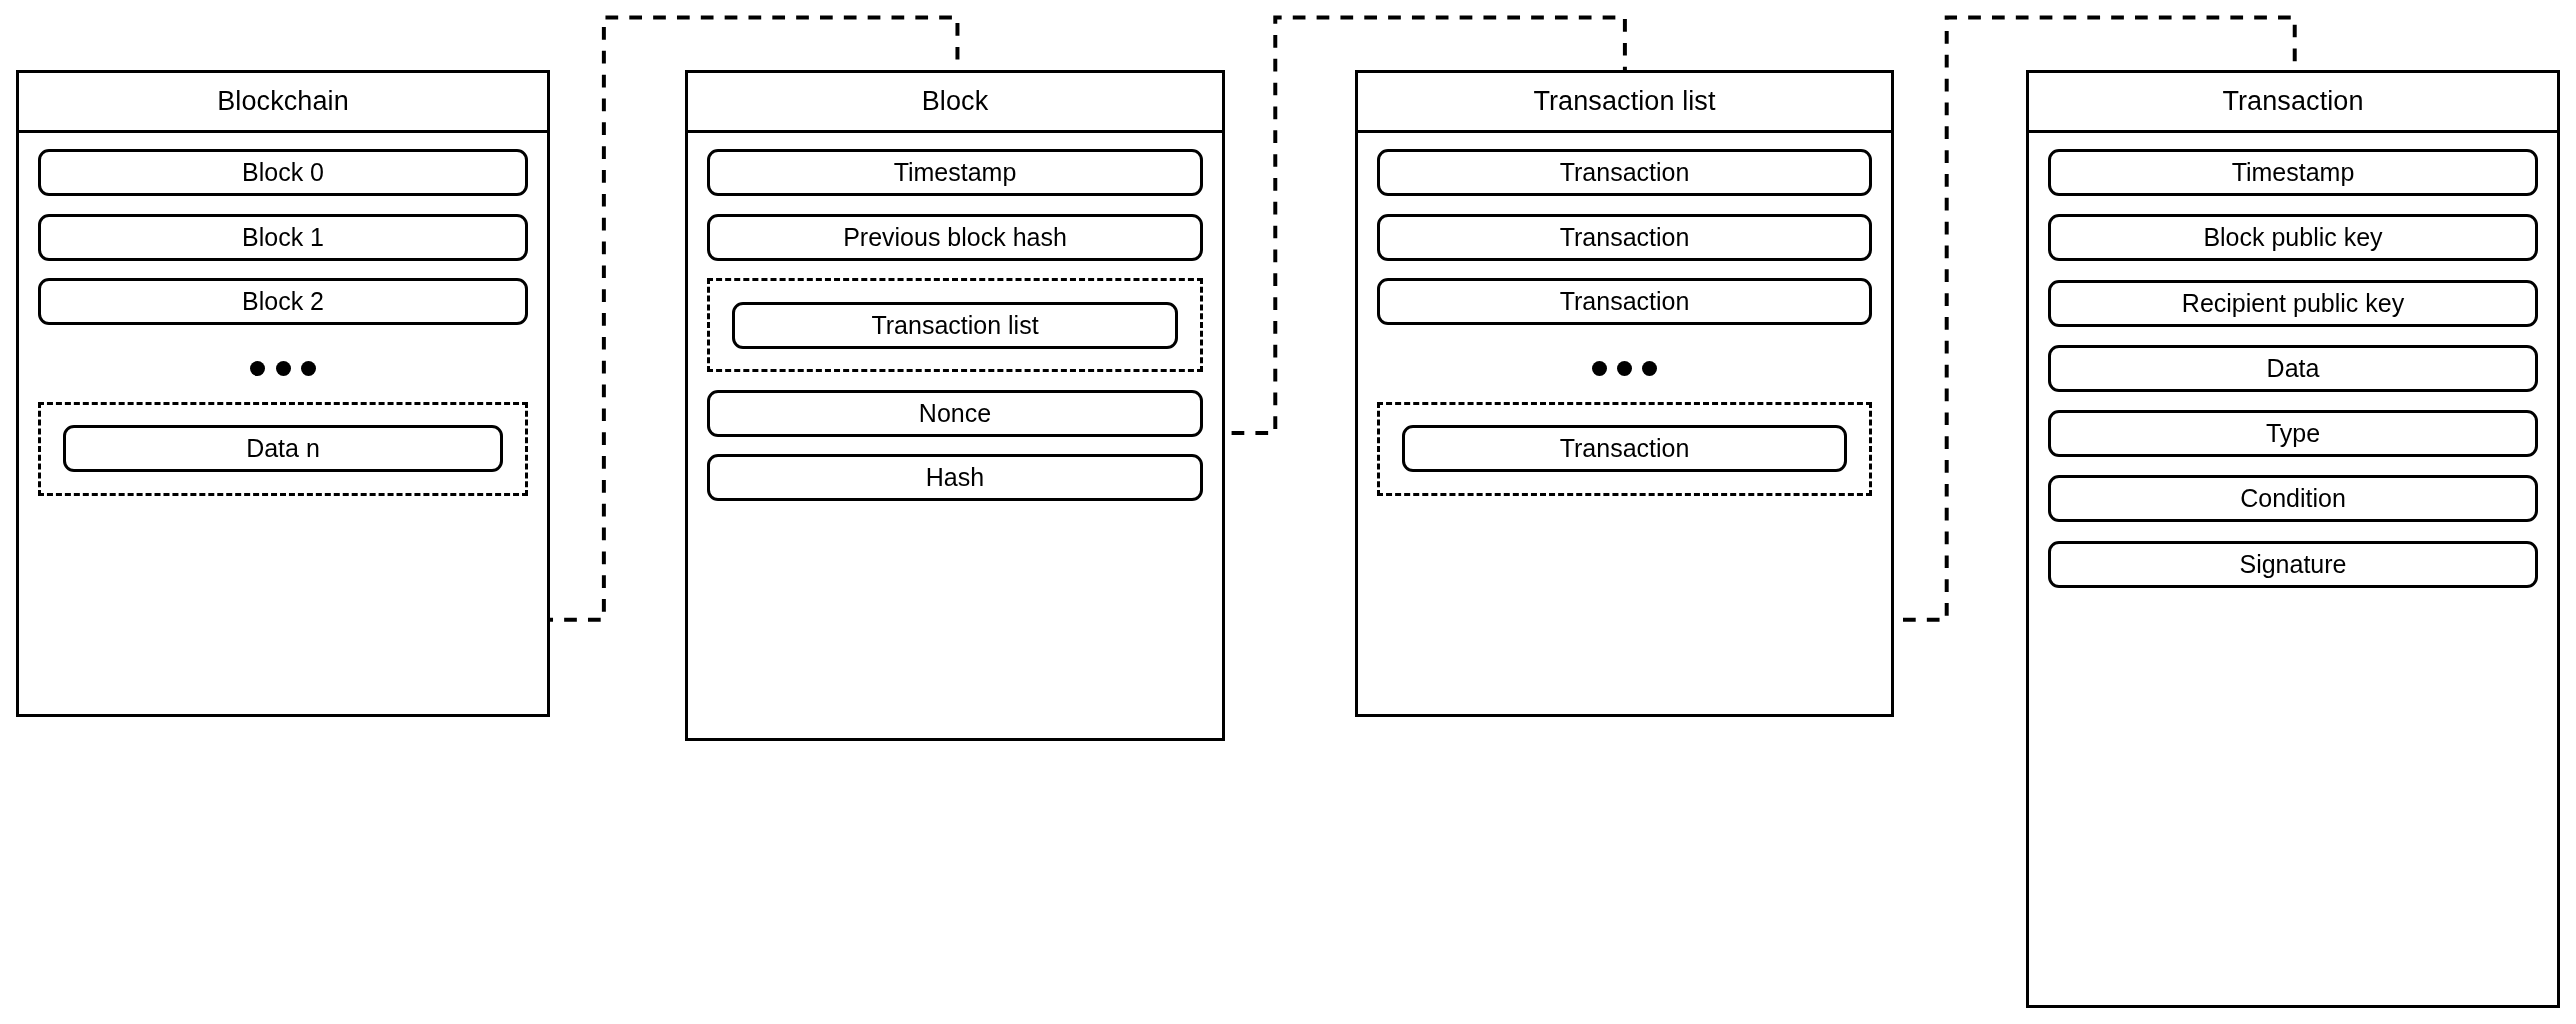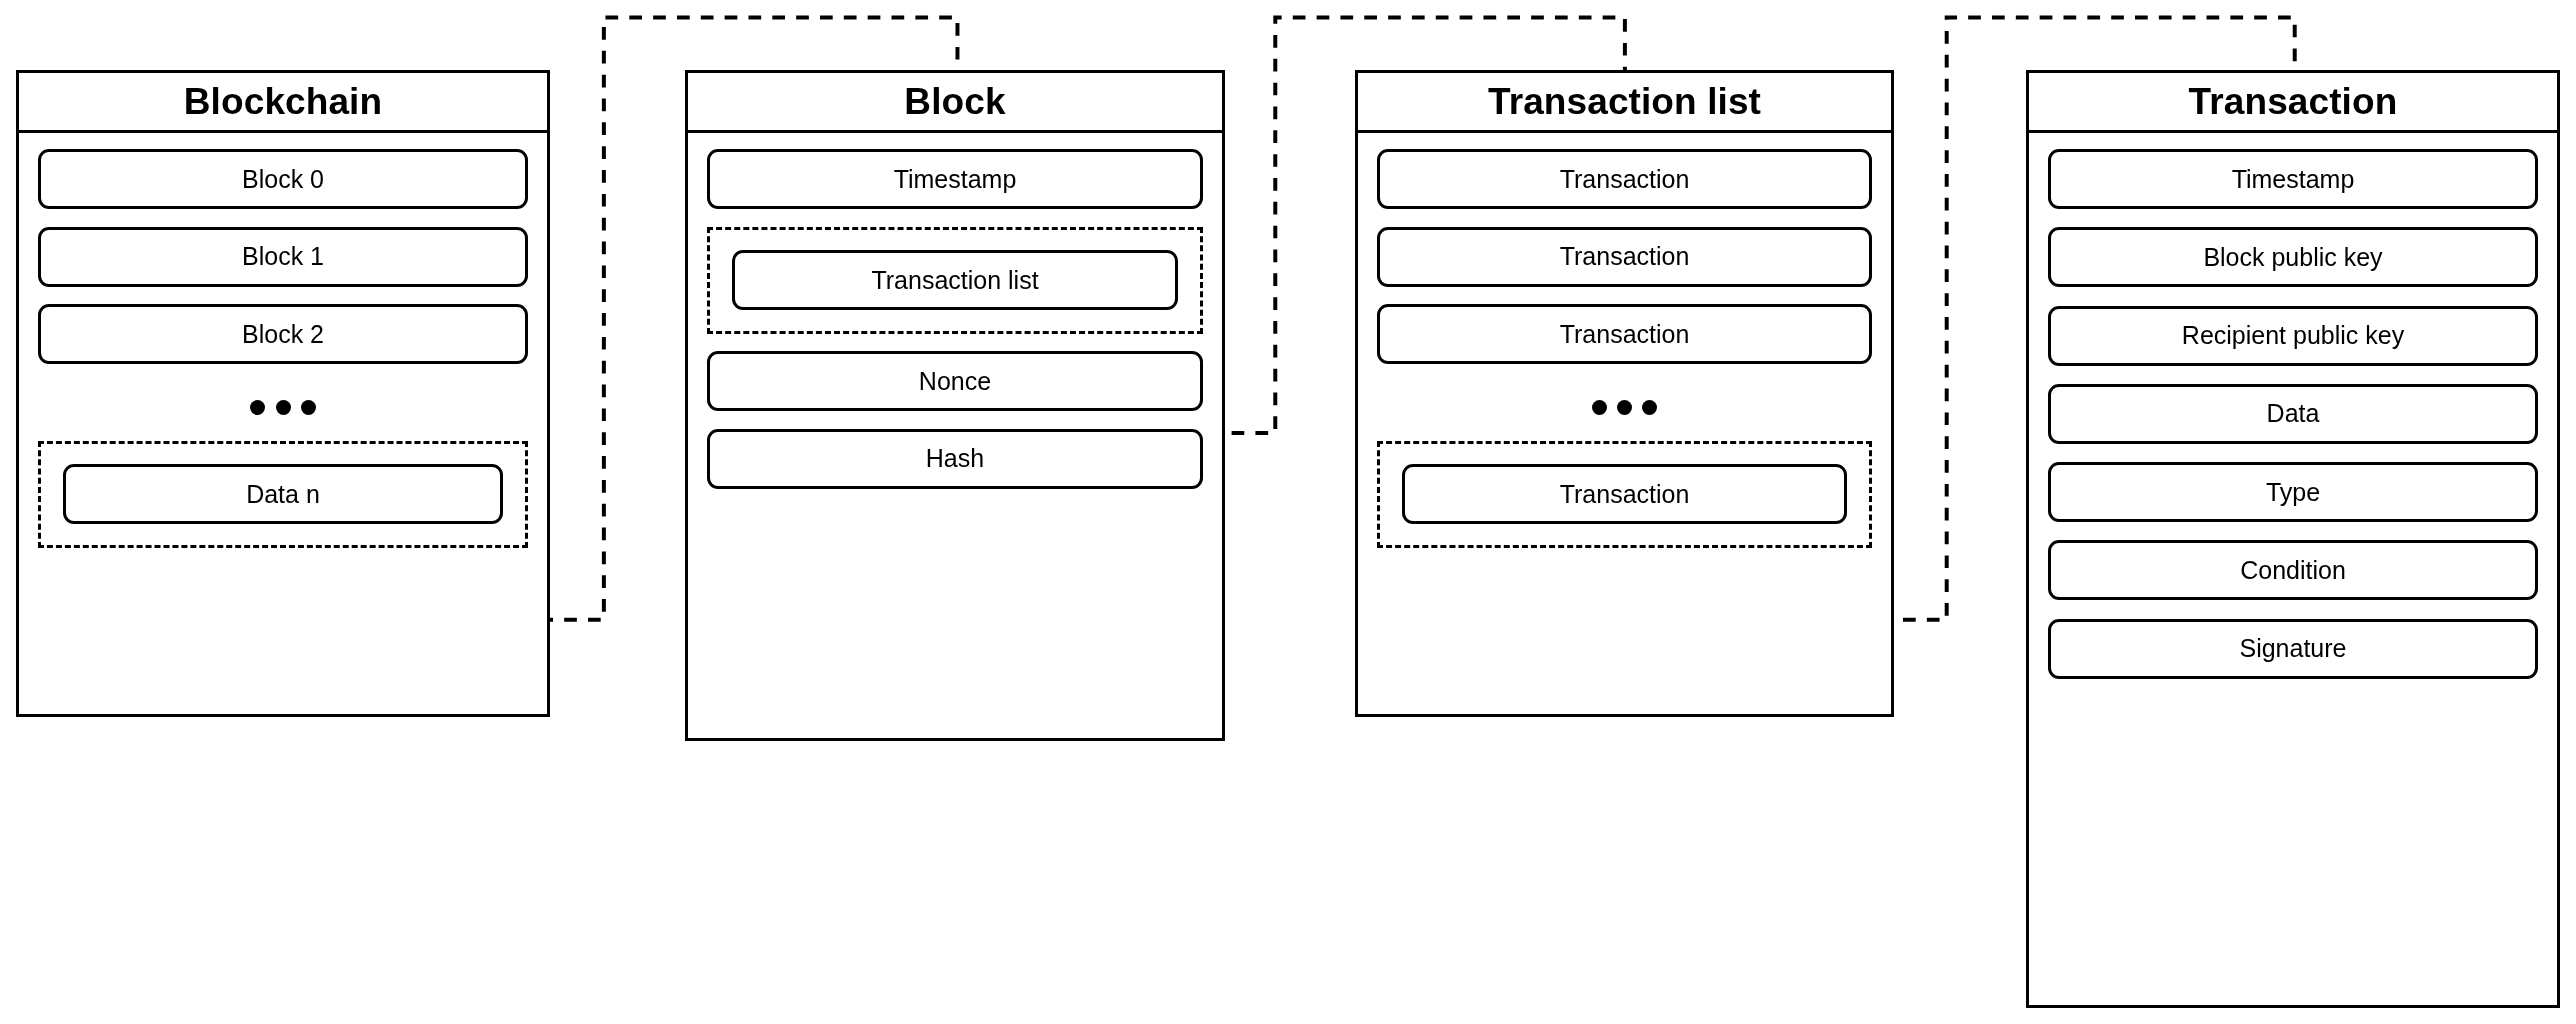--- a/index.html
+++ b/index.html
@@ -39,37 +39,37 @@
     background: #ffffff;
     z-index: 2;
   }
   .panel-header {
     box-sizing: border-box;
     height: 60px;
     border-bottom: 3.2px solid #000000;
     display: flex;
     align-items: center;
     justify-content: center;
-    font-weight: bold;
-    font-size: 37px;
+    font-weight: normal;
+    font-size: 27px;
     color: #000000;
     letter-spacing: 0.1px;
   }
   .panel-body {
     box-sizing: border-box;
     padding: 16px 19px 17.5px 19px;
     display: flex;
     flex-direction: column;
     align-items: stretch;
   }
 
   
   .field {
     box-sizing: border-box;
-    height: 60px;
+    height: 47px;
     border: 3.2px solid #000000;
     border-radius: 11px;
     background: #ffffff;
     display: flex;
     align-items: center;
     justify-content: center;
     font-size: 25px;
     color: #000000;
     margin-bottom: 17.5px;
   }
@@ -141,20 +141,23 @@
       </div>
     </div>
   </div>
 
   <div class="panel panel-block" style="left:685px; top:70px; width:540px; height:671px;">
     <div class="panel-header">Block</div>
     <div class="panel-body" style="height:calc(100% - 60px); padding-top:16px;">
       <div class="field">
         <span>Timestamp</span>
       </div>
+      <div class="field">
+        <span>Previous block hash</span>
+      </div>
       <div class="highlight" style="margin-bottom:17.5px; padding:20.7px 22px;">
         <div class="field">
           <span>Transaction list</span>
         </div>
       </div>
       <div class="field">
         <span>Nonce</span>
       </div>
       <div class="field">
         <span>Hash</span>

